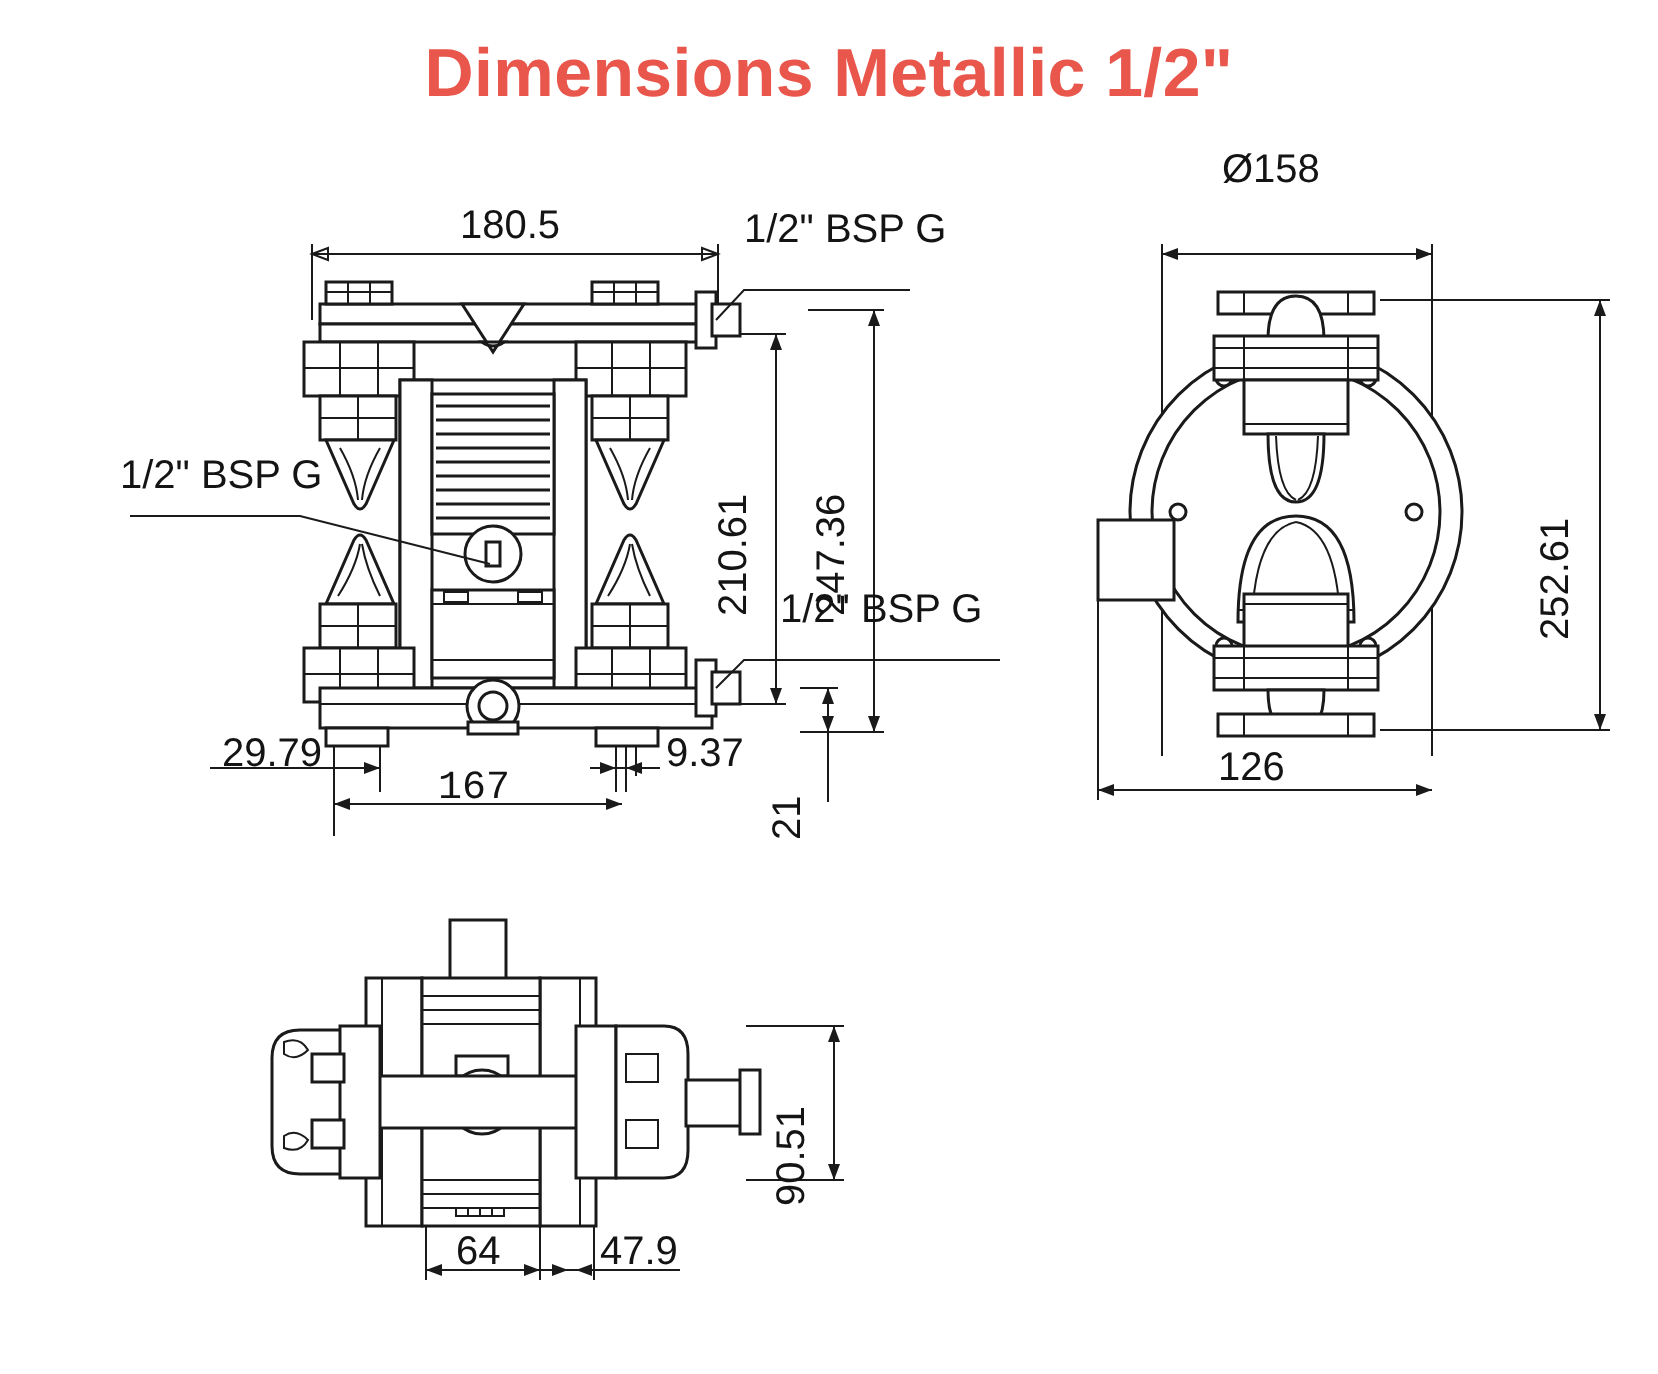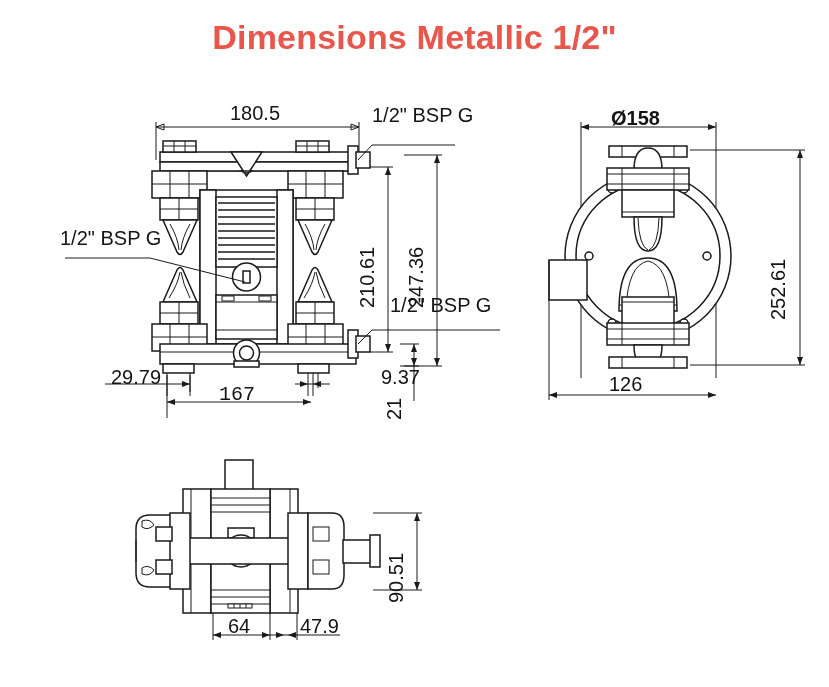--- a/index.html
+++ b/index.html
@@ -367,31 +367,31 @@
   <div class="dimtext" style="left:230px; top:103px;">180.5</div>
 
   <div class="dimtext vert" style="left:377px; top:288px; transform:rotate(-90deg);">210.61</div>
 
   <div class="dimtext vert" style="left:426px; top:288px; transform:rotate(-90deg);">247.36</div>
 
   <div class="dimtext" style="left:111px; top:367px;">29.79</div>
 
   <div class="dimtext" style="left:219px; top:385px;font-family:Liberation Mono, monospace;">167</div>
 
-  <div class="dimtext" style="left:333px; top:367px;margin-left:48px;">9.37</div>
+  <div class="dimtext" style="left:333px; top:367px;">9.37</div>
 
   <div class="dimtext vert" style="left:404px; top:400px; transform:rotate(-90deg);">21</div>
 
   <div class="dimtext" style="left:372px; top:105px;">1/2" BSP G</div>
 
   <div class="dimtext" style="left:60px; top:228px;">1/2" BSP G</div>
 
   <div class="dimtext" style="left:390px; top:295px;">1/2" BSP G</div>
 
-  <div class="dimtext" style="left:611px; top:108px;font-weight:bold;">Ø158</div>
+  <div class="dimtext" style="left:611px; top:75px;">Ø158</div>
 
   <div class="dimtext vert" style="left:788px; top:300px; transform:rotate(-90deg);">252.61</div>
 
   <div class="dimtext" style="left:609px; top:374px;">126</div>
 
   <div class="dimtext vert" style="left:406px; top:583px; transform:rotate(-90deg);">90.51</div>
 
   <div class="dimtext" style="left:228px; top:616px;text-align:center;">64</div>
 
   <div class="dimtext" style="left:300px; top:616px;">47.9</div>

